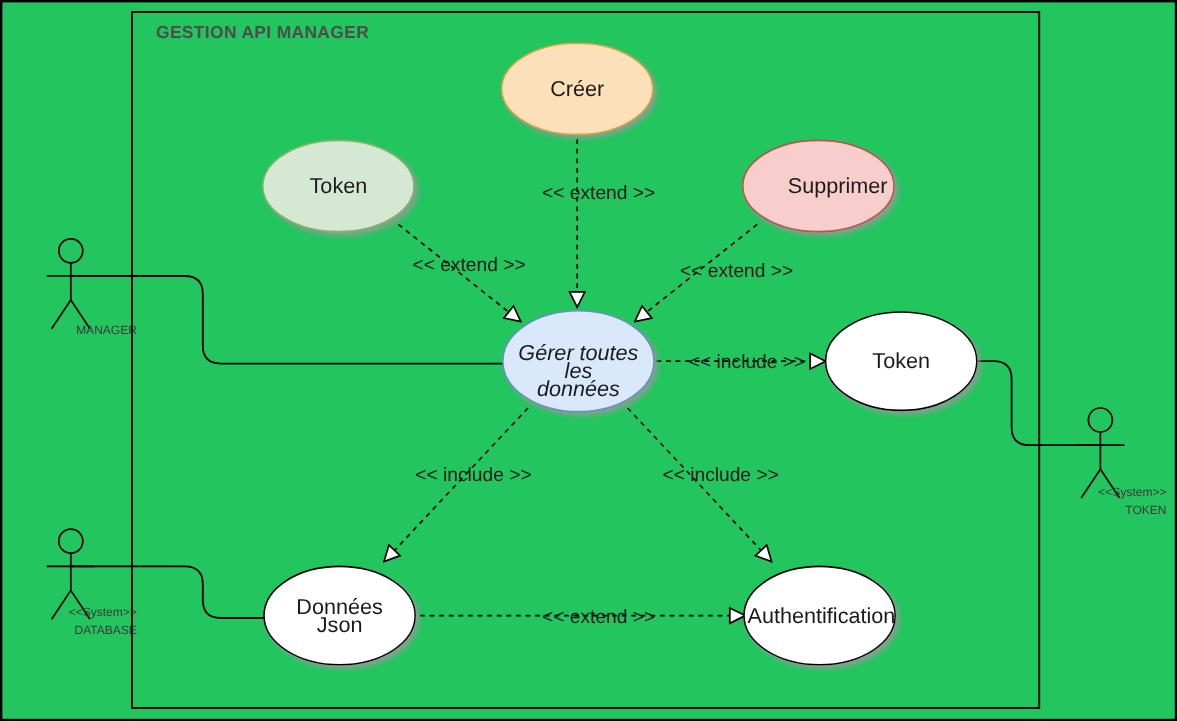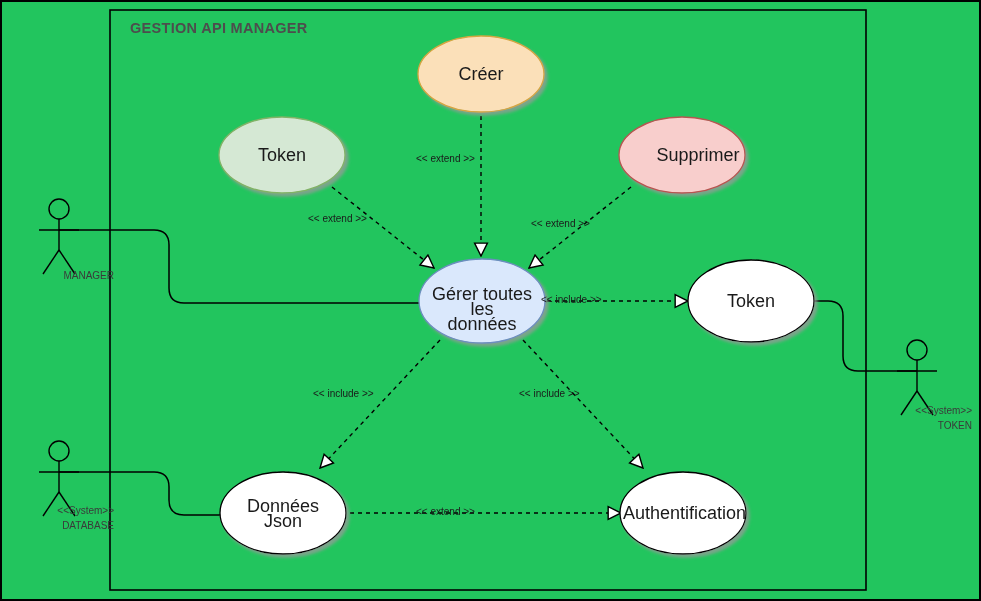--- a/index.html
+++ b/index.html
@@ -41,22 +41,22 @@
     position: absolute;
     text-align: center;
     font-size: 18px;
     color: #1a1a1a;
     line-height: 15px;
     white-space: pre-line;
     pointer-events: none;
   }
   .edge-label {
     position: absolute;
-    text-align: left;
-    font-size: 10px;
+    text-align: right;
+    font-size: 16px;
     color: #1a1a1a;
     white-space: nowrap;
   }
   .actor-label {
     position: absolute;
     text-align: right;
     font-size: 10px;
     color: #3a3a3a;
     line-height: 15px;
     white-space: pre-line;
@@ -142,21 +142,21 @@
 
     <ellipse cx="681" cy="511" rx="63" ry="41" fill="#ffffff" stroke="#000000" stroke-width="1.3" filter="url(#soft-shadow)"></ellipse>
   </svg>
 
   <div class="node-label" style="left:419px; top:65px; width:120px;">Créer</div>
 
   <div class="node-label" style="left:220px; top:146px; width:120px;">Token</div>
 
   <div class="node-label" style="left:636px; top:146px; width:120px;">Supprimer</div>
 
-  <div class="node-label" style="left:420px; top:285px; width:120px;">Gérer toutes les
+  <div class="node-label" style="left:420px; top:285px; width:120px;font-style:italic;">Gérer toutes les
 données</div>
 
   <div class="node-label" style="left:689px; top:292px; width:120px;">Token</div>
 
   <div class="node-label" style="left:221px; top:497px; width:120px;">Données
 Json</div>
 
   <div class="node-label" style="left:621px; top:504px; width:120px;">Authentification</div>
 
   <div class="actor-label" style="left:2px; top:266px; width:110px;">MANAGER</div>

